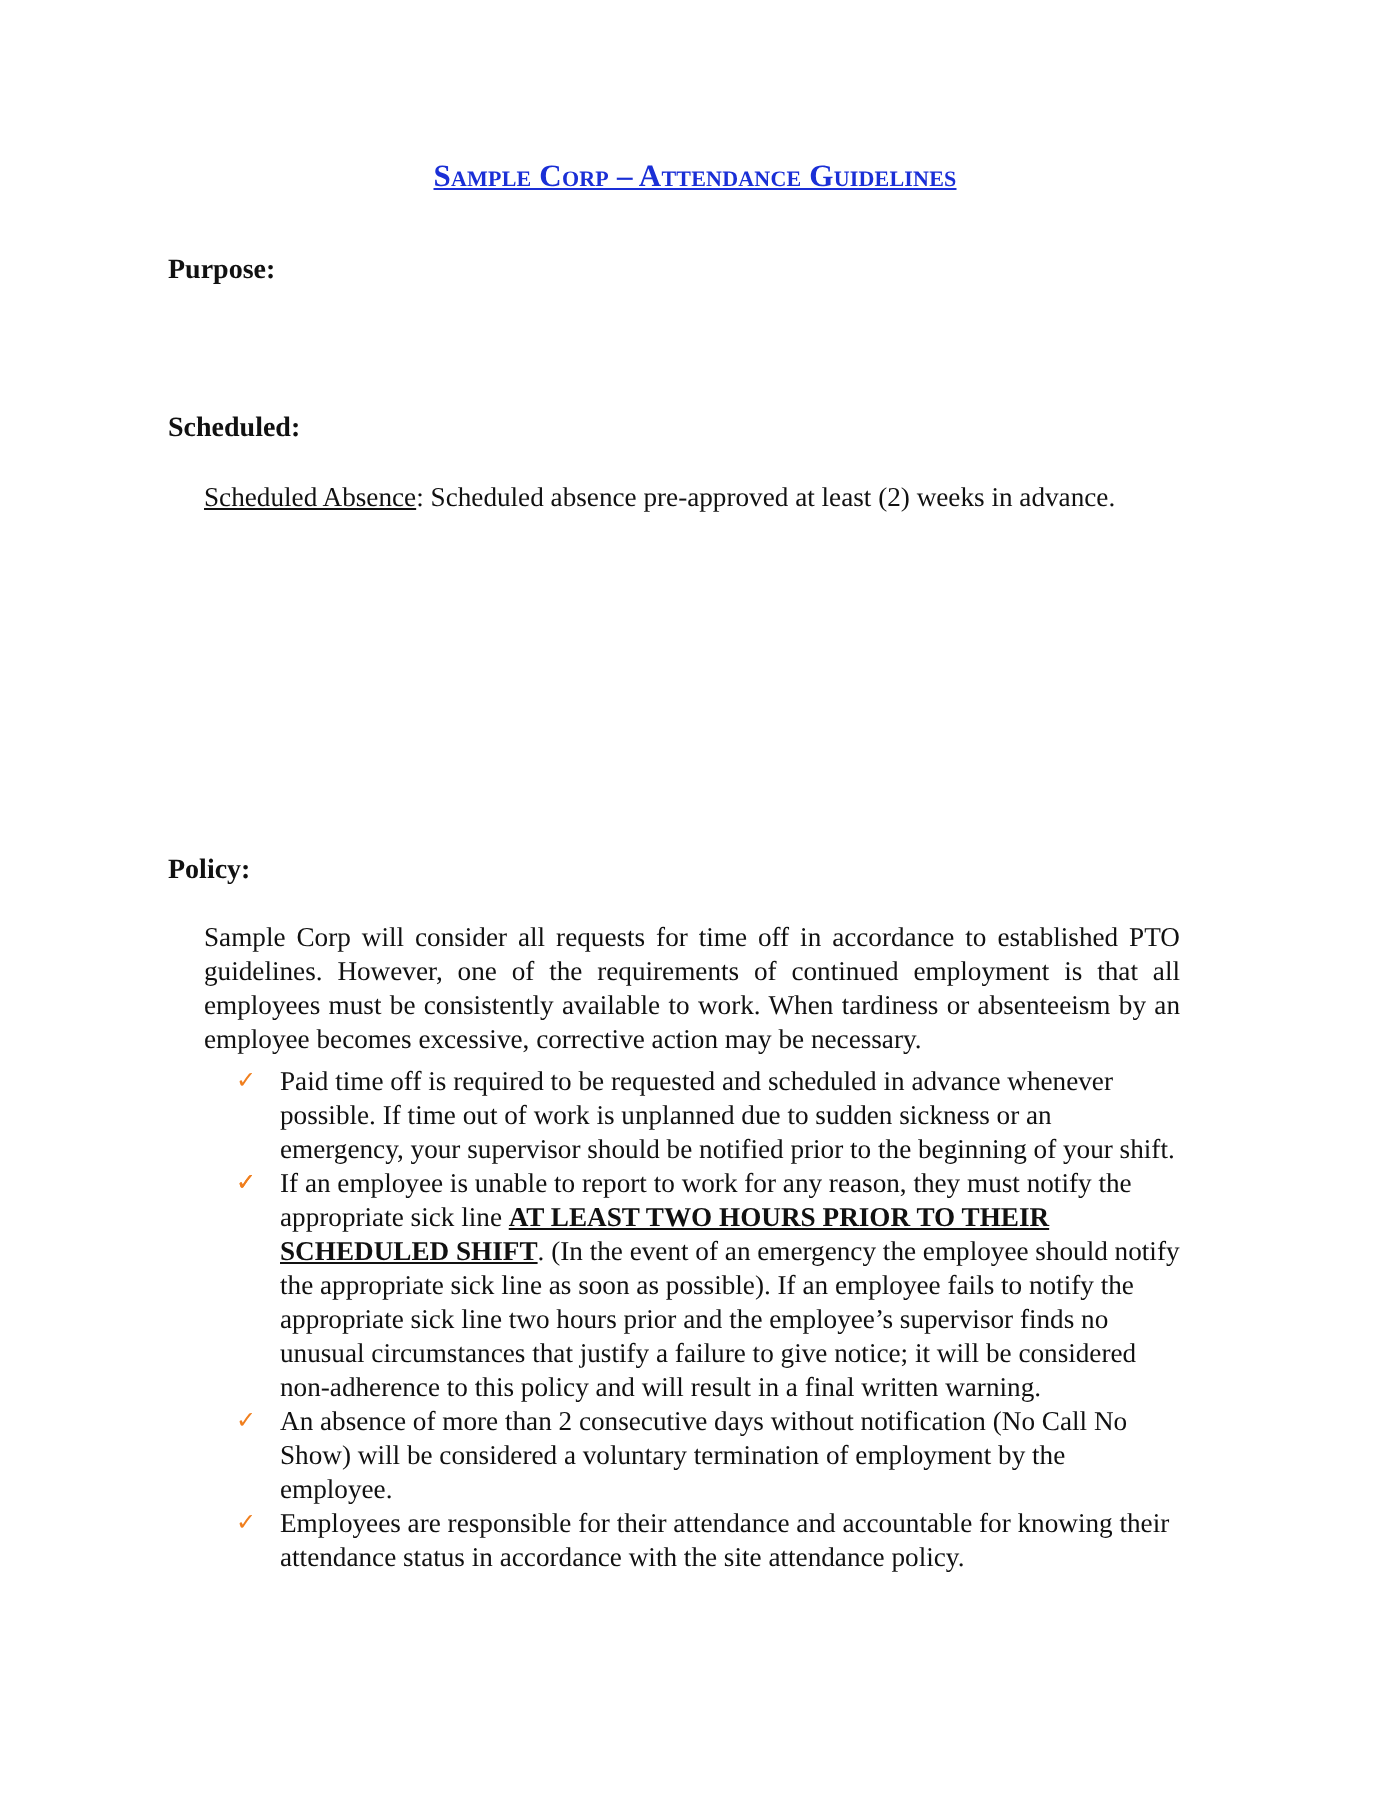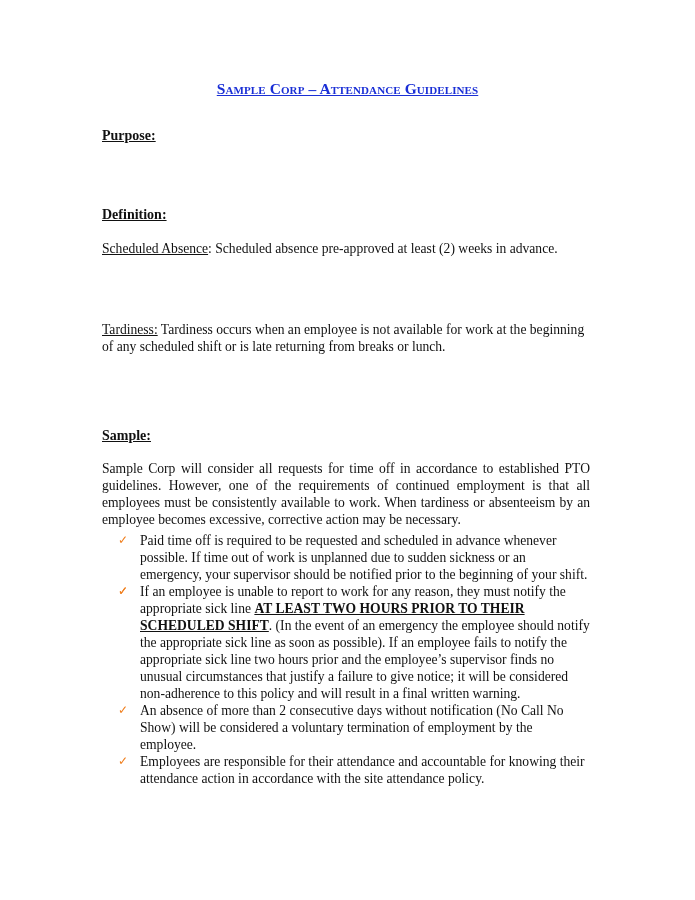--- a/index.html
+++ b/index.html
@@ -2,52 +2,49 @@
 <html><head>
 <meta charset="utf-8">
 <style>
   html, body { margin: 0; padding: 0; background: #ffffff; }
   body { width: 695px; height: 900px; position: relative; overflow: hidden;
          font-family: "Liberation Serif", "DejaVu Serif", serif; color: #111; }
   .page { position: absolute; left: 0; top: 0; width: 626px; height: 900px; }
   .title { position: absolute; top: 80px; left: 0; width: 695px; text-align: center;
            font-size: 15.5px; font-weight: bold; color: #1a2fd6; text-decoration: underline;
            font-variant: small-caps; letter-spacing: 0.1px; }
-  .heading { position: absolute; left: 102px; font-size: 14px; font-weight: bold; text-decoration: underline; }
+  .heading { position: absolute; left: 84px; font-size: 14px; font-weight: bold; }
   .para { position: absolute; left: 102px; width: 488px; font-size: 13.6px; line-height: 17px; }
   .justify { text-align: justify; }
   .u { text-decoration: underline; margin-top: 44px; }
   .bullets { position: absolute; left: 118px; top: 532px; width: 472px; margin: 0; padding: 0; list-style: none;
              font-size: 13.6px; line-height: 17px; }
   .bullets li { position: relative; padding-left: 22px; }
   .check { position: absolute; left: 0; top: 0; color: #f07f1e; font-size: 12px; }
   .strong-u { font-weight: bold; text-decoration: underline; }
 </style>
 </head>
 <body>
 
 <div class="page">
 
   <div class="title">Sample Corp – Attendance Guidelines</div>
 
   <div class="heading" style="top:128px">Purpose:</div>
 
-  <div class="heading" style="top:207px">Definition:</div>
+  <div class="heading" style="top:207px">Scheduled:</div>
 
   <div class="para" style="top:240px">
     <span class="u">Scheduled Absence</span><span>: </span><span>Scheduled absence pre-approved at least (2) weeks in advance.</span>
   </div>
 
 
-  <div class="para" style="top:321px">
-    <span class="u">Tardiness:</span><span> </span><span>Tardiness occurs when an employee is not available for work at the beginning of any scheduled shift or is late returning from breaks or lunch.</span>
-  </div>
 
 
-  <div class="heading" style="top:428px">Sample:</div>
+  <div class="heading" style="top:428px">Policy:</div>
 
   <div class="para justify" style="top:460px">Sample Corp will consider all requests for time off in accordance to established PTO guidelines.   However, one of the requirements of continued employment is that all employees must be consistently available to work. When tardiness or absenteeism by an employee becomes excessive, corrective action may be necessary.</div>
 
   <ul class="bullets">
     <li>
       <span class="check">✓</span>
       <span>Paid time off is required to be requested and scheduled in advance whenever possible. If time out of work is unplanned due to sudden sickness or an emergency, your supervisor should be notified prior to the beginning of your shift.</span>
     </li>
     <li>
       <span class="check">✓</span>
@@ -55,17 +52,17 @@
     <li>
       <span class="check">✓</span>
       <span>If an employee is unable to report to work for any reason, they must notify the appropriate sick line </span><span class="strong-u">AT LEAST TWO HOURS PRIOR TO THEIR SCHEDULED SHIFT</span><span>. (In the event of an emergency the employee should notify the appropriate sick line as soon as possible). If an employee fails to notify the appropriate sick line two hours prior and the employee’s supervisor finds no unusual circumstances that justify a failure to give notice; it will be considered non-adherence to this policy and will result in a final written warning.</span>
     </li>
     <li>
       <span class="check">✓</span>
       <span>An absence of more than 2 consecutive days without notification (No Call No Show) will be considered a voluntary termination of employment by the employee.</span>
     </li>
     <li>
       <span class="check">✓</span>
-      <span>Employees are responsible for their attendance and accountable for knowing their attendance action in accordance with the site attendance policy.</span>
+      <span>Employees are responsible for their attendance and accountable for knowing their attendance status in accordance with the site attendance policy.</span>
     </li>
   </ul>
 
 </div>
 
 </body></html>

